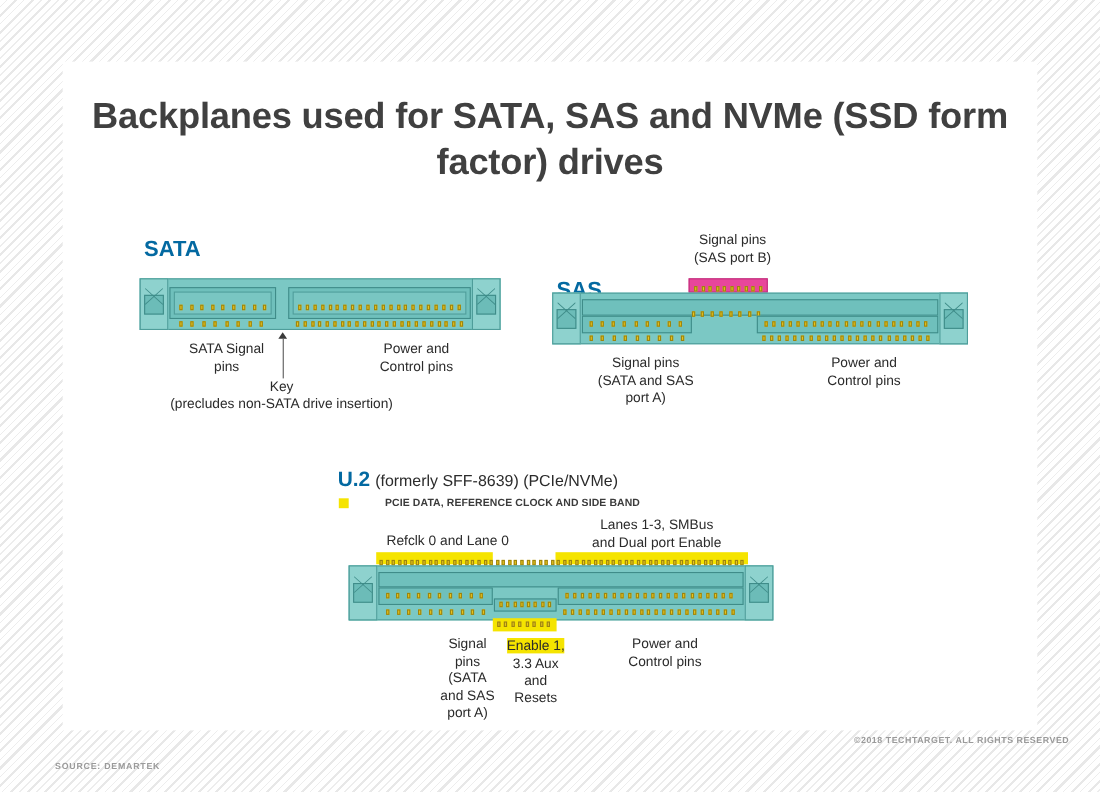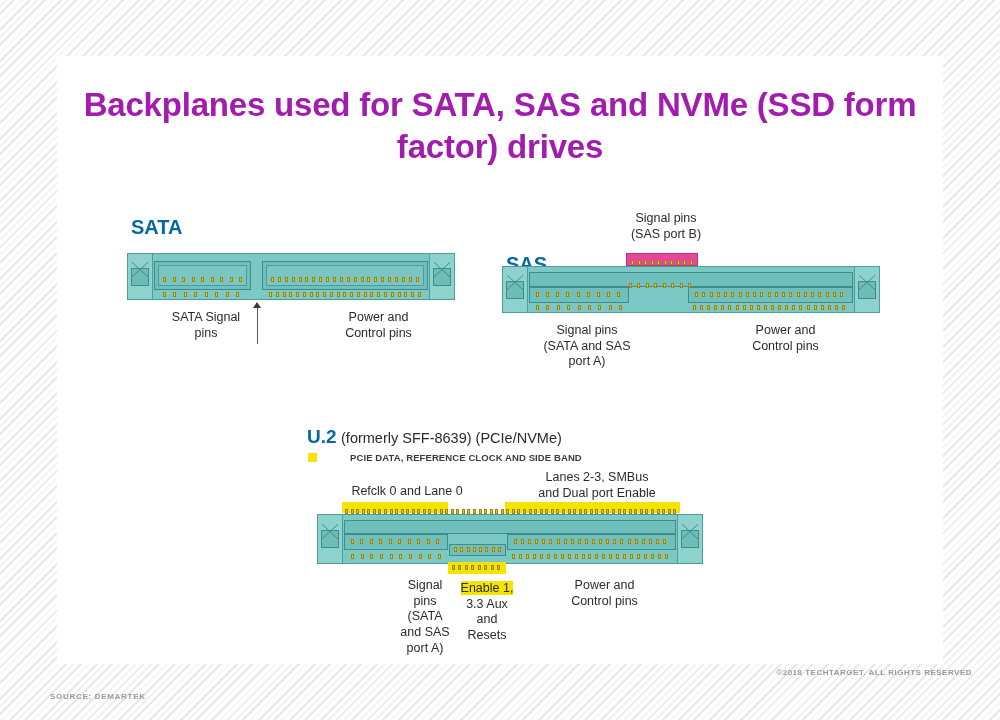--- a/index.html
+++ b/index.html
@@ -18,21 +18,21 @@
   .card{
     position:absolute;left:57px;top:56px;width:886px;height:608px;
     background:#ffffff;
   }
 
   
   .title{
     position:absolute;left:0;top:28px;width:886px;
     text-align:center;
     font-size:33px;line-height:1.28;font-weight:bold;
-    color:#a21caf;letter-spacing:-0.2px;
+    color:#404040;letter-spacing:-0.2px;
   }
 
   
   .section{position:absolute;}
   .sec-head{font-weight:bold;color:#0369a1;}
 
   
   :root{}
   .conn{position:relative;}
 
@@ -233,20 +233,22 @@
       </div>
     </div>
 
     <div class="lbl" style="left:14px;top:94px;width:130px;white-space:pre-line;">SATA Signal
 pins</div>
     <div class="lbl" style="left:184px;top:94px;width:135px;white-space:pre-line;">Power and
 Control pins</div>
 
     <div class="keyarrow" style="left:126px;top:86px;"></div>
     <div class="keyline" style="left:130px;top:92px;height:36px;"></div>
+    <div class="lbl" style="left:-16px;top:128px;width:290px;white-space:pre-line;">Key
+(precludes non-SATA drive insertion)</div>
   </div>
 
   <div class="section" style="left:445px;top:155px;width:390px;height:200px;">
 
     <div class="sec-head" style="position:absolute;left:4px;top:42px;font-size:20px;">SAS</div>
 
     <div class="lbl" style="left:84px;top:0px;width:160px;white-space:pre-line;">Signal pins
 (SAS port B)</div>
 
     <div class="band pink" style="left:124px;top:42px;width:72px;height:13px;"></div>
@@ -371,21 +373,21 @@
       <span class="sec-head" style="font-size:19px;">U.2</span>
       <span style="font-size:14.5px;color:#2b2b2b;">(formerly SFF-8639) (PCIe/NVMe)</span>
     </div>
 
     <div class="legend" style="left:11px;top:26px;">
       <span class="sw"></span>
       <span class="tx">PCIE DATA, REFERENCE CLOCK AND SIDE BAND</span>
     </div>
 
     <div class="lbl" style="left:15px;top:58px;width:190px;">Refclk 0 and Lane 0</div>
-    <div class="lbl" style="left:205px;top:44px;width:190px;white-space:pre-line;">Lanes 2-3, SMBus
+    <div class="lbl" style="left:205px;top:44px;width:190px;white-space:pre-line;">Lanes 1-3, SMBus
 and Dual port Enable</div>
 
     <div class="band yellow" style="left:45px;top:76px;width:106px;height:11px;"></div>
     <div class="band yellow" style="left:208px;top:76px;width:175px;height:11px;"></div>
 
     <div class="pins small" style="left:48px;top:83px;width:332px;">
       <i></i>
         <i></i>
         <i></i>
         <i></i>

